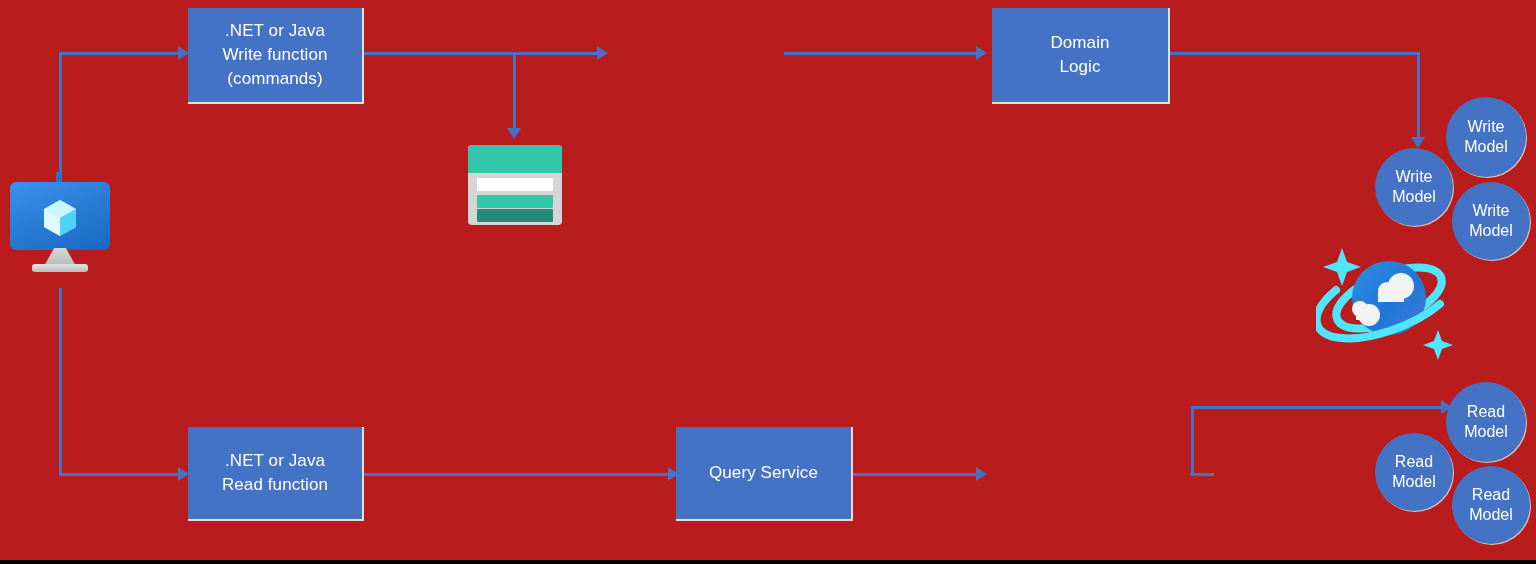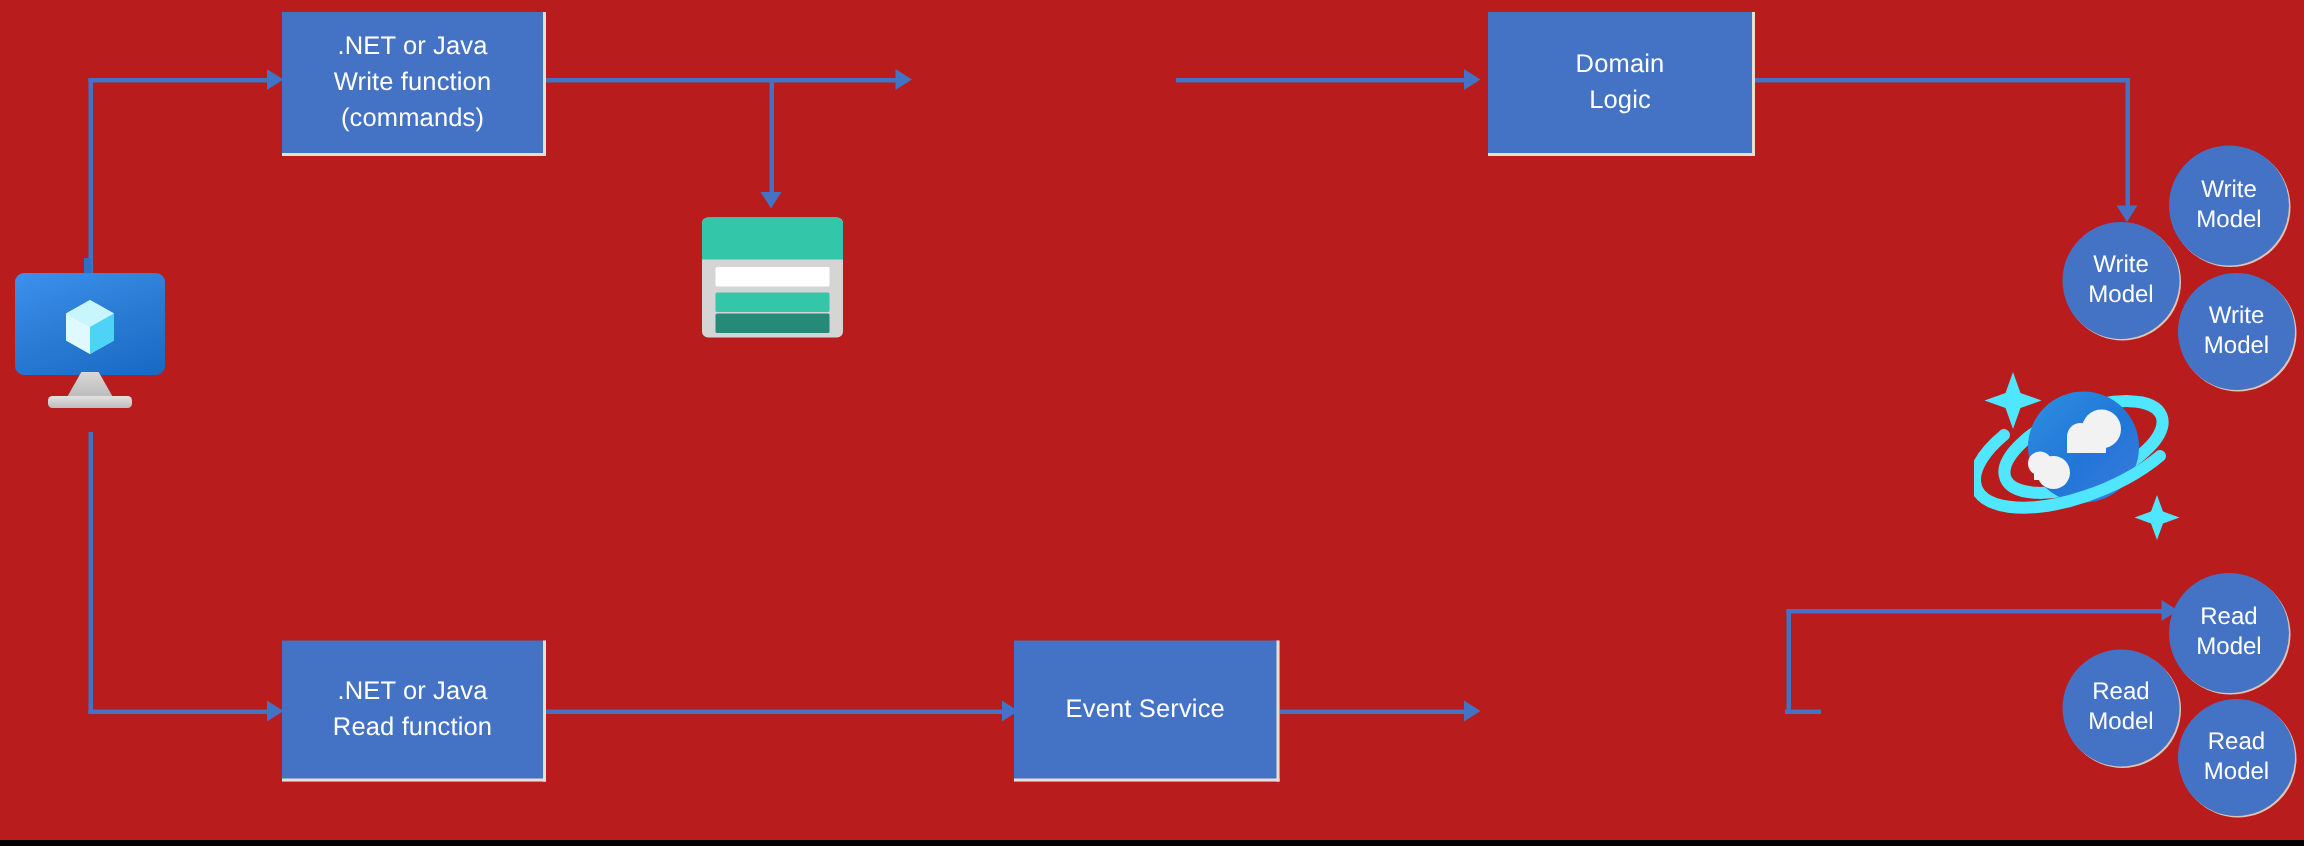--- a/index.html
+++ b/index.html
@@ -236,21 +236,21 @@
 Write function
 (commands)</div>
 
 
   <div class="node-box" style="left:992px; top:8px; width:178px; height:96px;">Domain
 Logic</div>
 
   <div class="node-box" style="left:188px; top:427px; width:176px; height:94px;">.NET or Java
 Read function</div>
 
-  <div class="node-box" style="left:676px; top:427px; width:177px; height:94px;">Event Service</div>
+  <div class="node-box" style="left:676px; top:427px; width:177px; height:94px;">Query Service</div>
 
 
   <div class="model-circle" style="left:1446px; top:97px; width:80px; height:80px;">Write
 Model</div>
   <div class="model-circle" style="left:1375px; top:148px; width:78px; height:78px;">Write
 Model</div>
   <div class="model-circle" style="left:1452px; top:182px; width:78px; height:78px;">Write
 Model</div>
 
   <div class="model-circle" style="left:1446px; top:382px; width:80px; height:80px;">Read

